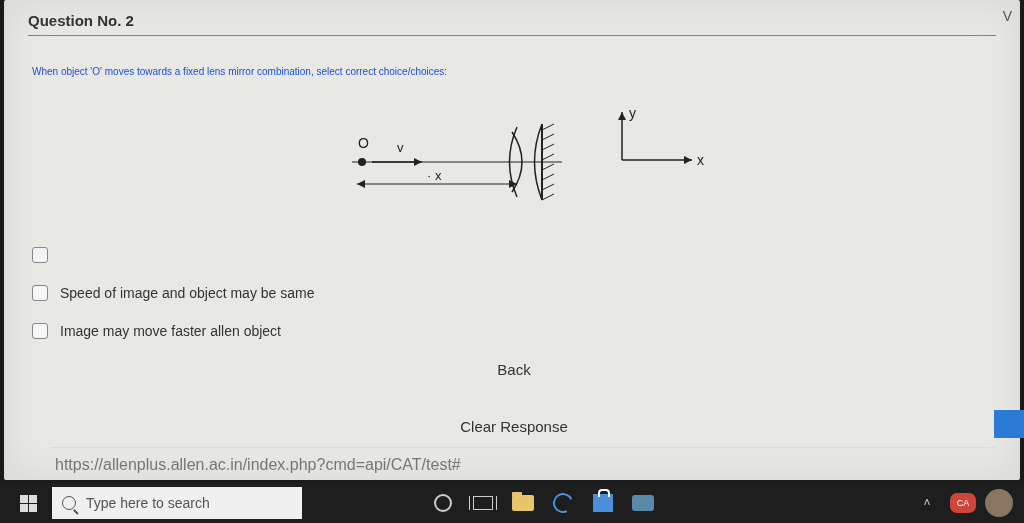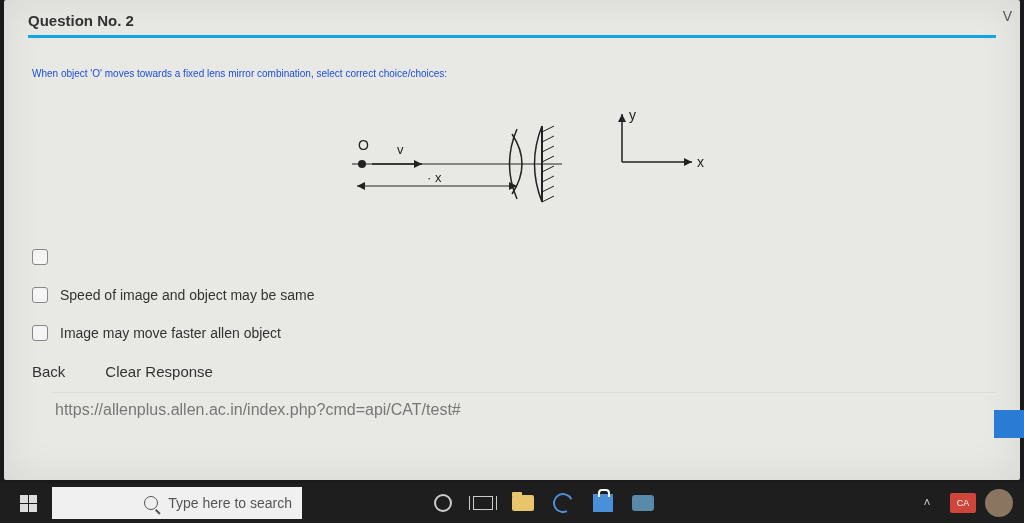--- a/index.html
+++ b/index.html
@@ -18,21 +18,21 @@
       height: 480px;
       padding: 8px 24px;
       position: relative;
       box-shadow: inset 0 0 40px rgba(0,0,0,0.08);
     }
     .question-header {
       font-size: 15px;
       font-weight: bold;
       color: #333;
       padding: 4px 0 6px 0;
-      border-bottom: 3px solid #0ea5e9;
+      border-bottom: 1px solid #0ea5e9;
       margin-bottom: 30px;
     }
     .question-text {
       font-size: 10px;
       color: #1d4ed8;
       margin-bottom: 20px;
       padding-left: 4px;
     }
     .diagram-container {
       display: flex;
@@ -60,20 +60,21 @@
       flex-shrink: 0;
     }
     .bottom-actions {
       display: flex;
       align-items: center;
       gap: 40px;
       padding-left: 4px;
       font-size: 15px;
       color: #333;
       margin-top: 4px;
+      flex-direction: column;
     }
     .action-link { cursor: pointer; }
     .url-bar {
       font-size: 16px;
       color: #777;
       padding: 8px 4px 0 4px;
       border-top: 1px solid #ddd;
       margin-top: 12px;
       margin-left: 23px;
     }
@@ -118,21 +119,20 @@
     .search-box {
       background: #f0f0f0;
       height: 32px;
       width: 250px;
       display: flex;
       align-items: center;
       padding: 0 10px;
       color: #555;
       font-size: 14px;
       gap: 10px;
-      justify-content: flex-end;
     }
     .search-icon {
       width: 14px; height: 14px;
       border: 1.5px solid #555;
       border-radius: 50%;
       position: relative;
     }
     .search-icon::after {
       content: '';
       position: absolute;
@@ -169,21 +169,21 @@
     .task-view::before { left: -5px; border-left: 1.5px solid #ccc; }
     .task-view::after { right: -5px; border-right: 1.5px solid #ccc; }
     .folder-ico { width: 22px; height: 16px; background: #e8c56a; border-radius: 2px; position: relative; }
     .folder-ico::before { content:''; position:absolute; top:-3px; left:0; width:10px; height:4px; background:#e8c56a; border-radius:1px 1px 0 0; }
     .edge-ico { width:20px; height:20px; border:2.5px solid #4a90d9; border-radius:50%; border-right-color:transparent; transform:rotate(20deg); }
     .store-ico { width:20px; height:18px; background:#4a90d9; position:relative; }
     .store-ico::before { content:''; position:absolute; top:-5px; left:5px; width:8px; height:6px; border:2px solid #fff; border-bottom:none; border-radius:4px 4px 0 0; }
     .camera-ico { width:22px; height:16px; background:#5a8aaa; border-radius:3px; }
     .sys-right { margin-left: auto; display:flex; align-items:center; gap:2px; }
     .sys-chevron { color:#ccc; font-size:12px; }
-    .sys-cast { width:26px; height:20px; background:#d0453a; border-radius:2px; display:flex; align-items:center; justify-content:center; color:#fff; font-size:9px; }
+    .sys-cast { width:26px; height:20px; background:#d0453a; border-radius:7px; display:flex; align-items:center; justify-content:center; color:#fff; font-size:9px; }
     .avatar { width:28px; height:28px; border-radius:50%; background:#8a7560; }
   </style>
 </head>
 <body>
 
 <div class="page-container">
   <div class="side-letter">V</div>
 
   <div class="question-header">Question No. 2</div>
 

